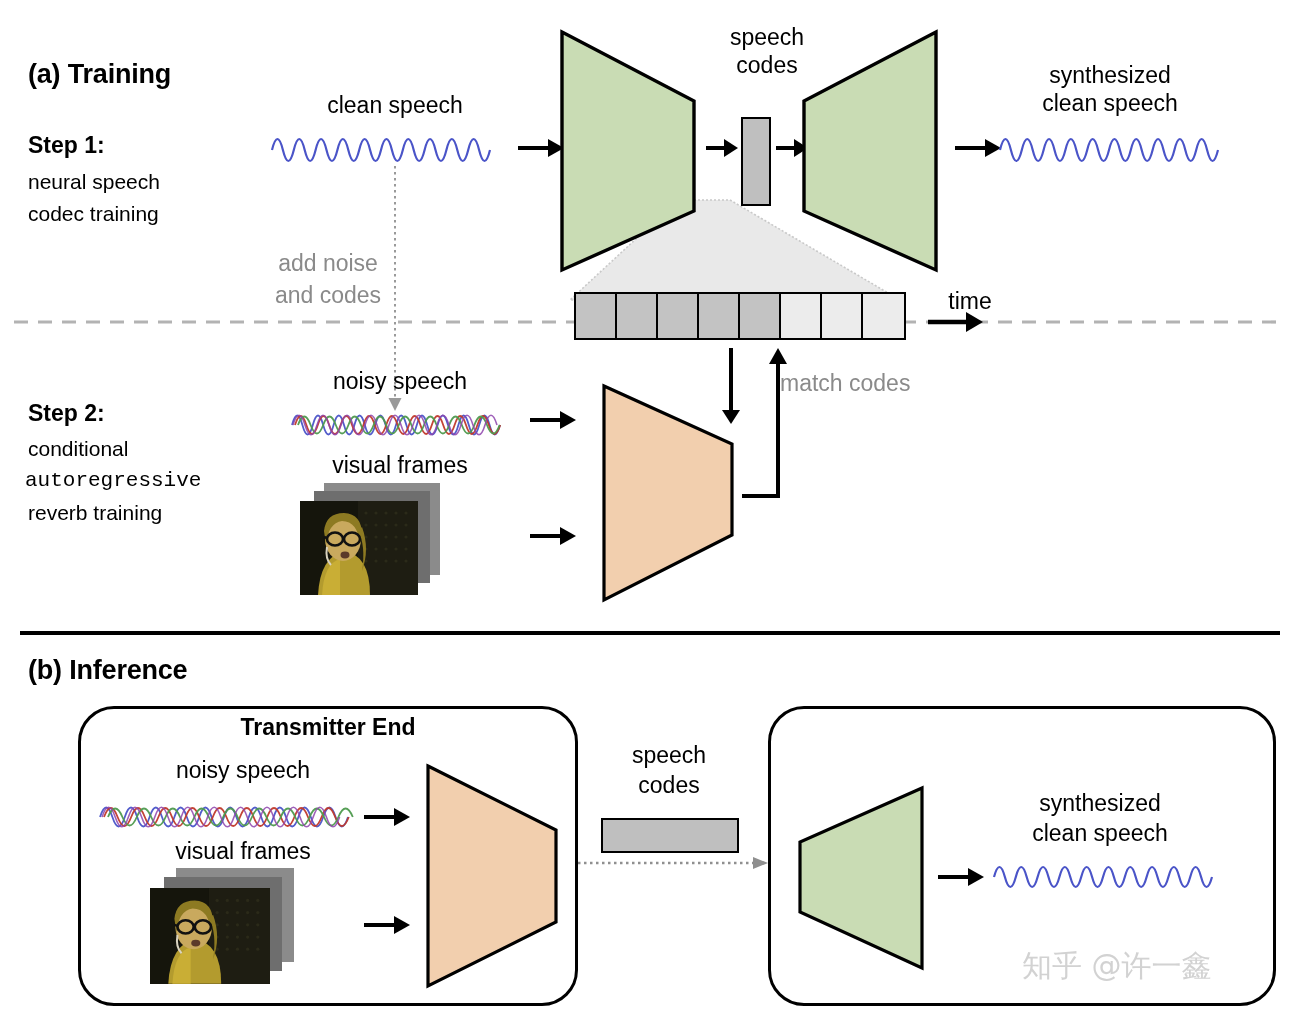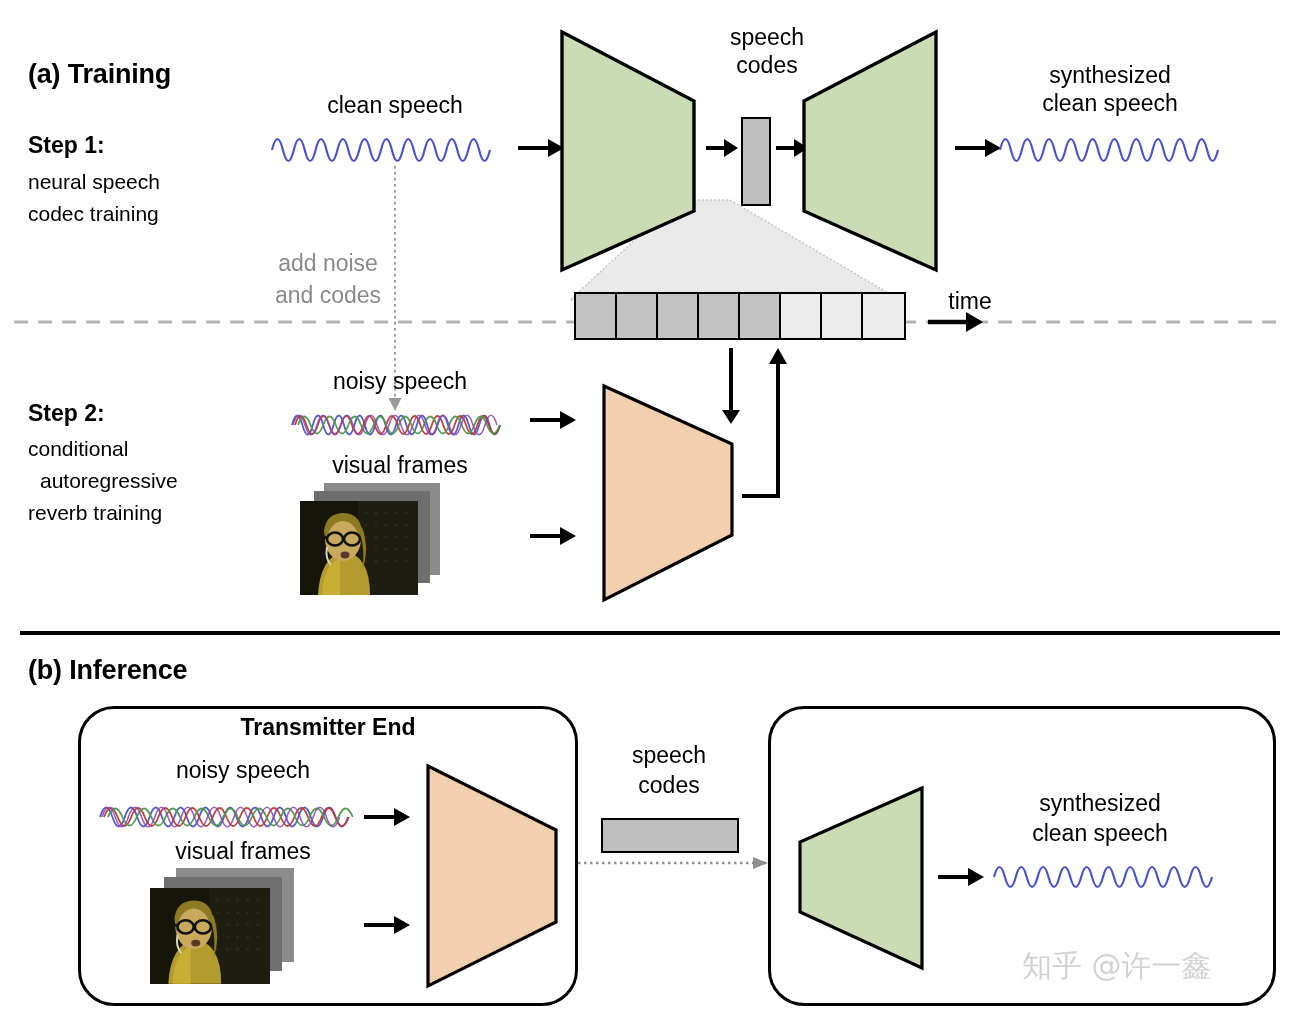--- a/index.html
+++ b/index.html
@@ -129,21 +129,21 @@
   </div>
 
   <div class="txt lbl" style="left:930px; top:288px; width:80px; text-align:center;">time</div>
   <svg class="abs" style="left:928px; top:310px;" width="56" height="24">
     <line x1="0" y1="12" x2="38" y2="12" stroke="#000" stroke-width="4.5"></line>
     <polygon points="38,2 55,12 38,22" fill="#000"></polygon>
   </svg>
 
   <div class="txt step-label" style="left:28px; top:400px;">Step 2:</div>
   <div class="txt step-body" style="left:28px; top:437px;">conditional</div>
-  <div class="txt step-body" style="left:40px; top:469px;">autoregressive</div>
+  <div class="txt step-body" style="left:25px; top:469px;font-family:Liberation Mono, monospace;">autoregressive</div>
   <div class="txt step-body" style="left:28px; top:501px;">reverb training</div>
 
   <div class="txt lbl" style="left:300px; top:368px; width:200px;">noisy speech</div>
 
   <svg class="abs" style="left:292px; top:404px;" width="224" height="42">
     <path d="M0,21 Q5.2,2 10.4,21 T20.8,21 T31.2,21 T41.6,21 T52,21 T62.4,21
              T72.8,21 T83.2,21 T93.6,21 T104,21 T114.4,21 T124.8,21 T135.2,21
              T145.6,21 T156,21 T166.4,21 T176.8,21 T187.2,21 T197.6,21 T208,21" fill="none" stroke="#4a54c8" stroke-width="1.8" opacity="0.95"></path>
     <path d="M3,21 Q8.7,3 14.4,21 T25.8,21 T37.2,21 T48.6,21 T60,21 T71.4,21
              T82.8,21 T94.2,21 T105.6,21 T117,21 T128.4,21 T139.8,21 T151.2,21
@@ -224,20 +224,21 @@
   <svg class="abs" style="left:718px; top:348px;" width="26" height="78">
     <line x1="13" y1="0" x2="13" y2="62" stroke="#000" stroke-width="4"></line>
     <polygon points="4,62 22,62 13,76" fill="#000"></polygon>
   </svg>
 
   <svg class="abs" style="left:730px; top:348px;" width="70" height="150">
     <path d="M12,148 L48,148 L48,16" stroke="#000" stroke-width="4" fill="none"></path>
     <polygon points="39,16 57,16 48,0" fill="#000"></polygon>
   </svg>
 
+  <div class="txt lbl-gray" style="left:780px; top:370px; width:200px; text-align:left;">match codes</div>
 
   <div class="abs" style="left:20px; top:631px; width:1260px; height:4px; background:#000;"></div>
 
   <div class="txt sect-title" style="left:28px; top:655px;">(b) Inference</div>
 
   <div class="abs" style="left:78px; top:706px; width:500px; height:300px;
               border:3.4px solid #000; border-radius:36px; background:#fff;"></div>
   <div class="txt end-title" style="left:178px; top:714px; width:300px;">Transmitter End</div>
 
   <div class="txt lbl" style="left:148px; top:757px; width:190px;">noisy speech</div>

